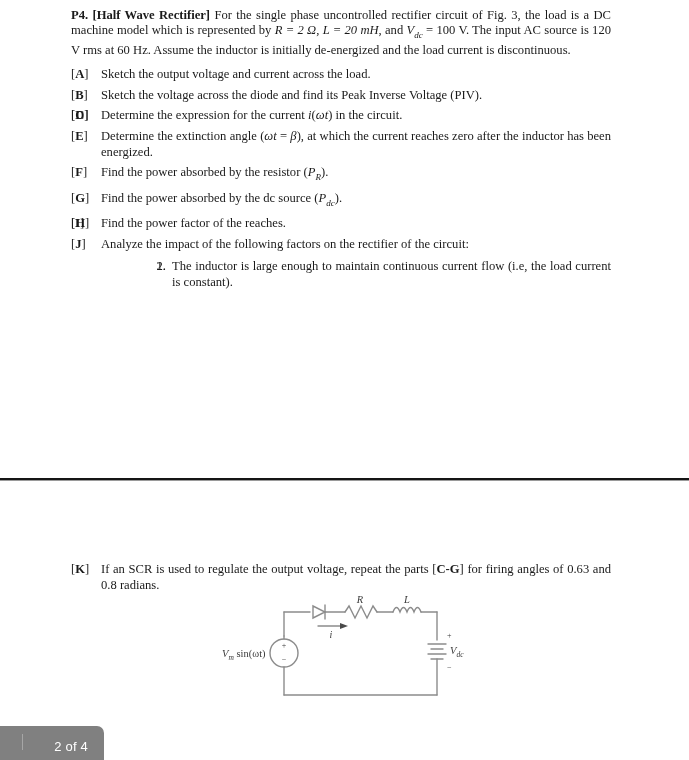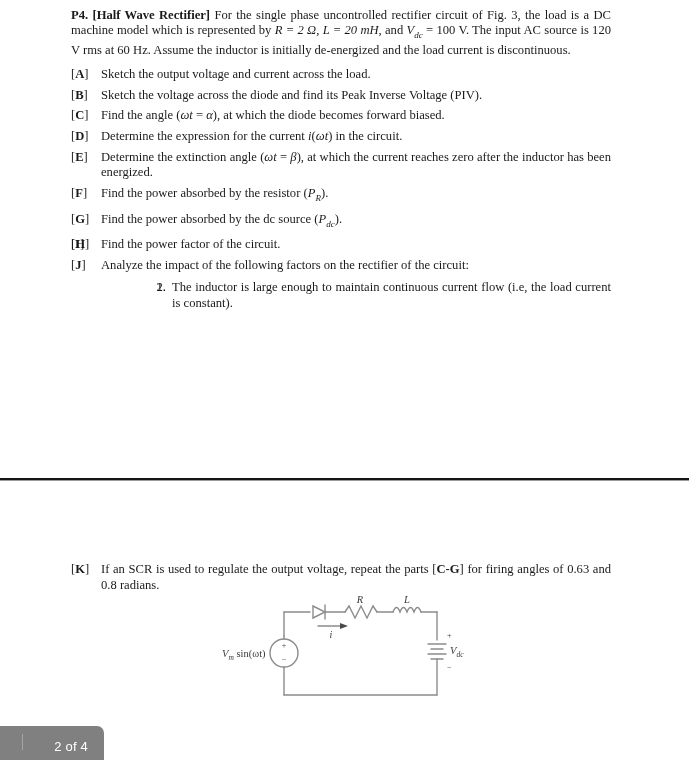--- a/index.html
+++ b/index.html
@@ -191,21 +191,20 @@
         <span>Sketch the output voltage and current across the load.</span>
       </li>
 
       <li>
         <span class="lbl">[<b>B</b>]</span>
         <span>Sketch the voltage across the diode and find its Peak Inverse Voltage (PIV).</span>
       </li>
 
       <li>
         <span class="lbl">[<b>C</b>]</span>
-        <span>Find the angle (<span class="mathvar">ωt</span> = <span class="mathvar">α</span>), at which the diode becomes forward biased.</span>
       </li>
 
       <li>
         <span class="lbl">[<b>D</b>]</span>
         <span>Determine the expression for the current <span class="mathvar">i</span>(<span class="mathvar">ωt</span>) in the circuit.</span>
       </li>
 
       <li>
         <span class="lbl">[<b>E</b>]</span>
         <span>Determine the extinction angle (<span class="mathvar">ωt</span> = <span class="mathvar">β</span>), at which the current reaches zero after the inductor has been energized.</span>
@@ -220,21 +219,21 @@
         <span class="lbl">[<b>G</b>]</span>
         <span>Find the power absorbed by the dc source (<span class="mathvar">P</span><sub class="mi">dc</sub>).</span>
       </li>
 
       <li>
         <span class="lbl">[<b>H</b>]</span>
       </li>
 
       <li>
         <span class="lbl">[<b>I</b>]</span>
-        <span>Find the power factor of the circuit.</span>
+        <span>Find the power factor of the reaches.</span>
       </li>
 
       <li>
         <span class="lbl">[<b>J</b>]</span>
         <span>Analyze the impact of the following factors on the rectifier of the circuit:</span>
 
         <div class="sublist-wrap">
           <ol class="numsub">
             <li>
               <span class="num">1.</span>

